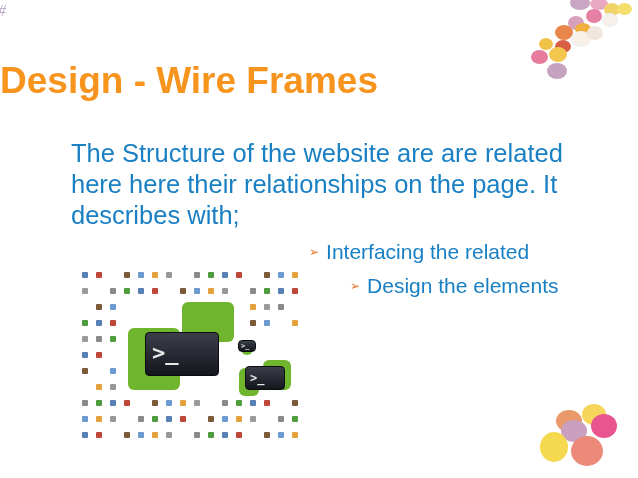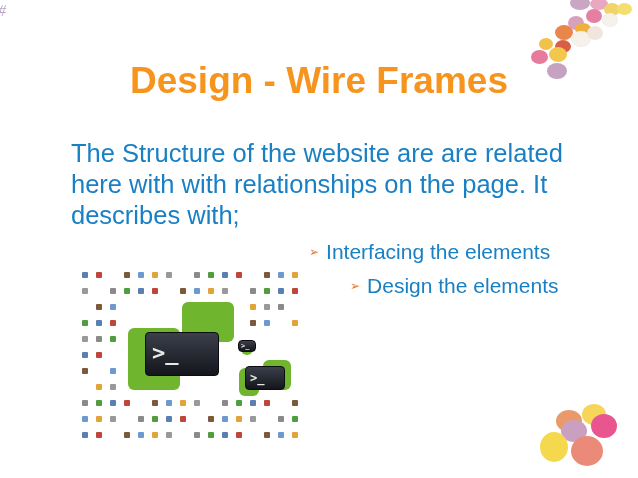--- a/index.html
+++ b/index.html
@@ -8,21 +8,21 @@
       background: #ffffff;
       font-family: "Liberation Sans", sans-serif;
     }
     .slide-num {
       position: absolute; left: -2px; top: 2px;
       font-family: "Liberation Serif", serif; font-style: italic;
       color: #b7a3c8; font-size: 16px;
     }
     .title {
       position: absolute; left: 0; width: 638px; top: 60px;
-      text-align: center; padding-left: 0;
+      text-align: left; padding-left: 0;
       color: #f7941d; font-weight: bold; font-size: 37px;
       letter-spacing: 0px;
     }
     .title span { position: relative; left: 0px; }
     .body-text {
       position: absolute; left: 71px; top: 138px; width: 520px;
       color: #1a80c4; font-size: 25.5px; line-height: 31px;
     }
     .bullet {
       position: absolute; color: #1a80c4; font-size: 21px; line-height: 26px;
@@ -51,24 +51,24 @@
     }
   </style>
 </head>
 <body>
 
 <div>
   <div class="slide-num">#</div>
 
   <div class="title"><span>Design - Wire Frames</span></div>
 
-  <div class="body-text">The Structure of the website are are related here with with relationships on the page. It describes with;</div>
+  <div class="body-text">The Structure of the website are are related here here their relationships on the page. It describes with;</div>
 
   <div class="bullet b1">
-    <span class="arrow">➢</span><span>Interfacing the elements</span>
+    <span class="arrow">➢</span><span>Interfacing the related</span>
   </div>
   <div class="bullet b2">
     <span class="arrow">➢</span><span>Design the elements</span>
   </div>
 
   <div class="icons-img">
     <div id="icon-field">
         <div class="ico" style="left: 4px; top: 12px; background: rgb(90, 127, 181);"></div>
         <div class="ico" style="left: 18px; top: 12px; background: rgb(192, 70, 58);"></div>
         <div class="ico" style="left: 46px; top: 12px; background: rgb(123, 90, 58);"></div>

